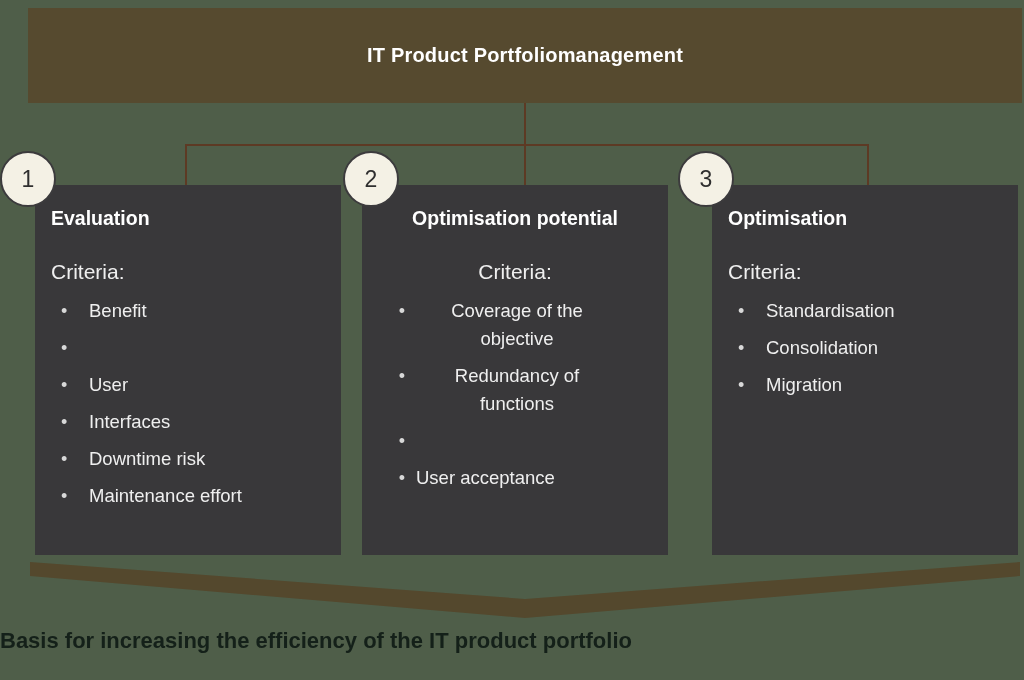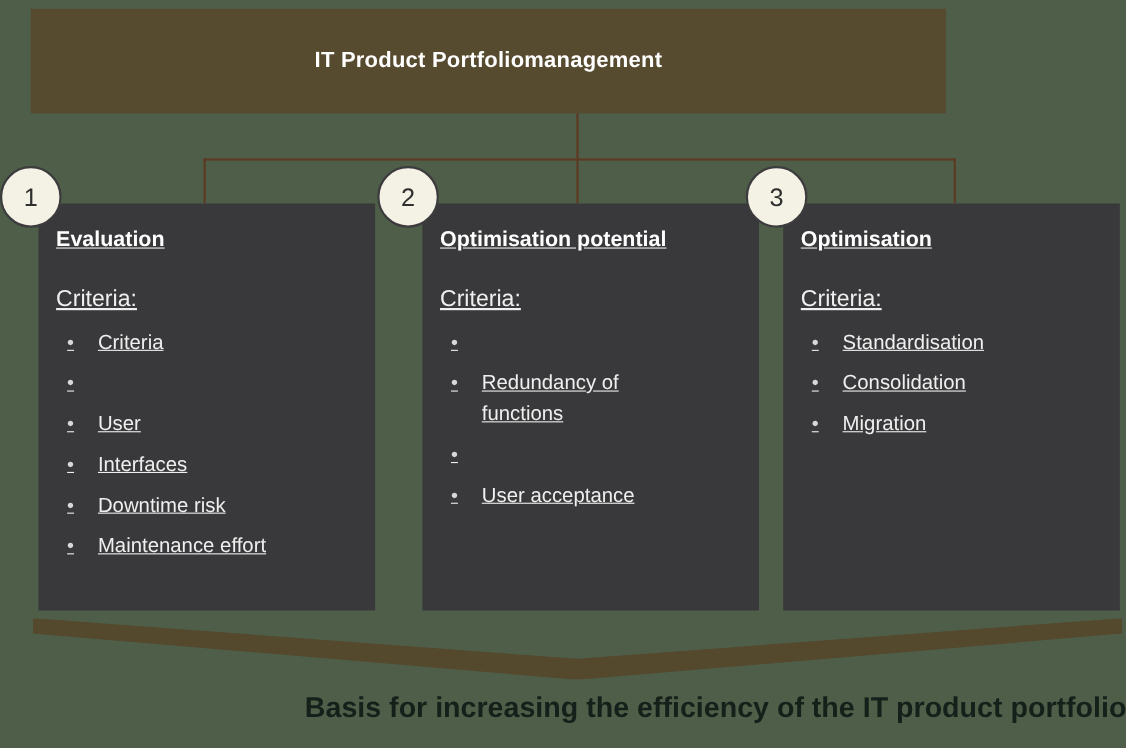--- a/index.html
+++ b/index.html
@@ -13,21 +13,21 @@
     background: #4f5e49;
     font-family: "Liberation Sans", "DejaVu Sans", sans-serif;
     overflow: hidden;
   }
 
   
   .header-bar {
     position: absolute;
     left: 28px;
     top: 8px;
-    width: 832px;
+    width: 994px;
     height: 95px;
     background: #564a2f;
     display: flex;
     align-items: center;
     justify-content: center;
   }
   .header-title {
     color: #ffffff;
     font-size: 20px;
     font-weight: bold;
@@ -47,24 +47,23 @@
   
   .card {
     position: absolute;
     top: 185px;
     width: 306px;
     height: 370px;
     background: #39383a;
     color: #efefef;
     box-sizing: border-box;
     padding-top: 22px;
-    text-decoration: underline;
   }
   .card-1 { left: 35px; }
-  .card-2 { left: 384px; }
+  .card-2 { left: 362px; text-align: center; }
   .card-3 { left: 712px; }
 
   .card-title {
     margin: 0 16px 30px 16px;
     font-size: 19.5px;
     font-weight: bold;
     color: #ffffff;
   }
   .criteria {
     margin: 0 16px 13px 16px;
@@ -122,22 +121,22 @@
     background: #54482d;
     clip-path: polygon(0 0, 50% 66%, 100% 0, 100% 25%, 50% 100%, 0 25%);
   }
 
   
   .footer-caption {
     position: absolute;
     left: 0;
     right: 0;
     top: 628px;
-    text-align: right;
-    font-size: 26px;
+    text-align: left;
+    font-size: 22px;
     font-weight: bold;
     color: #142019;
   }
 </style>
 </head>
 <body>
 
 <div id="stage">
 
   <div class="header-bar">
@@ -148,21 +147,21 @@
   <div class="line" id="line-h"></div>
   <div class="line" id="line-left-v"></div>
   <div class="line" id="line-right-v"></div>
 
   <section class="card card-1">
     <h2 class="card-title">Evaluation</h2>
     <p class="criteria">Criteria:</p>
     <ul class="items">
       <li class="item">
         <span class="bullet">•</span>
-        <span class="item-text">Criteria</span>
+        <span class="item-text">Benefit</span>
       </li>
       <li class="item">
         <span class="bullet">•</span>
       </li>
       <li class="item">
         <span class="bullet">•</span>
         <span class="item-text">User</span>
       </li>
       <li class="item">
         <span class="bullet">•</span>
@@ -178,20 +177,21 @@
       </li>
     </ul>
   </section>
 
   <section class="card card-2">
     <h2 class="card-title">Optimisation potential</h2>
     <p class="criteria">Criteria:</p>
     <ul class="items">
       <li class="item">
         <span class="bullet">•</span>
+        <span class="item-text">Coverage of the objective</span>
       </li>
       <li class="item">
         <span class="bullet">•</span>
         <span class="item-text">Redundancy of functions</span>
       </li>
       <li class="item">
         <span class="bullet">•</span>
       </li>
       <li class="item">
         <span class="bullet">•</span>

